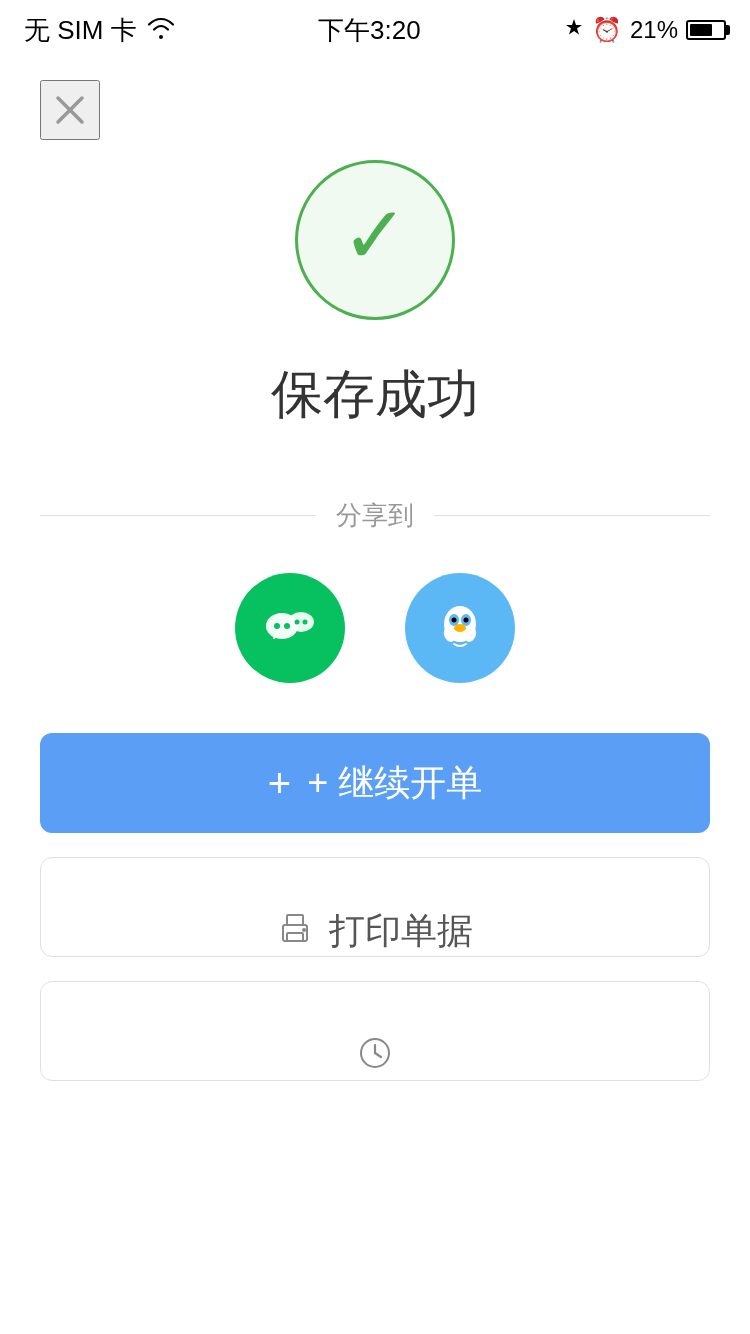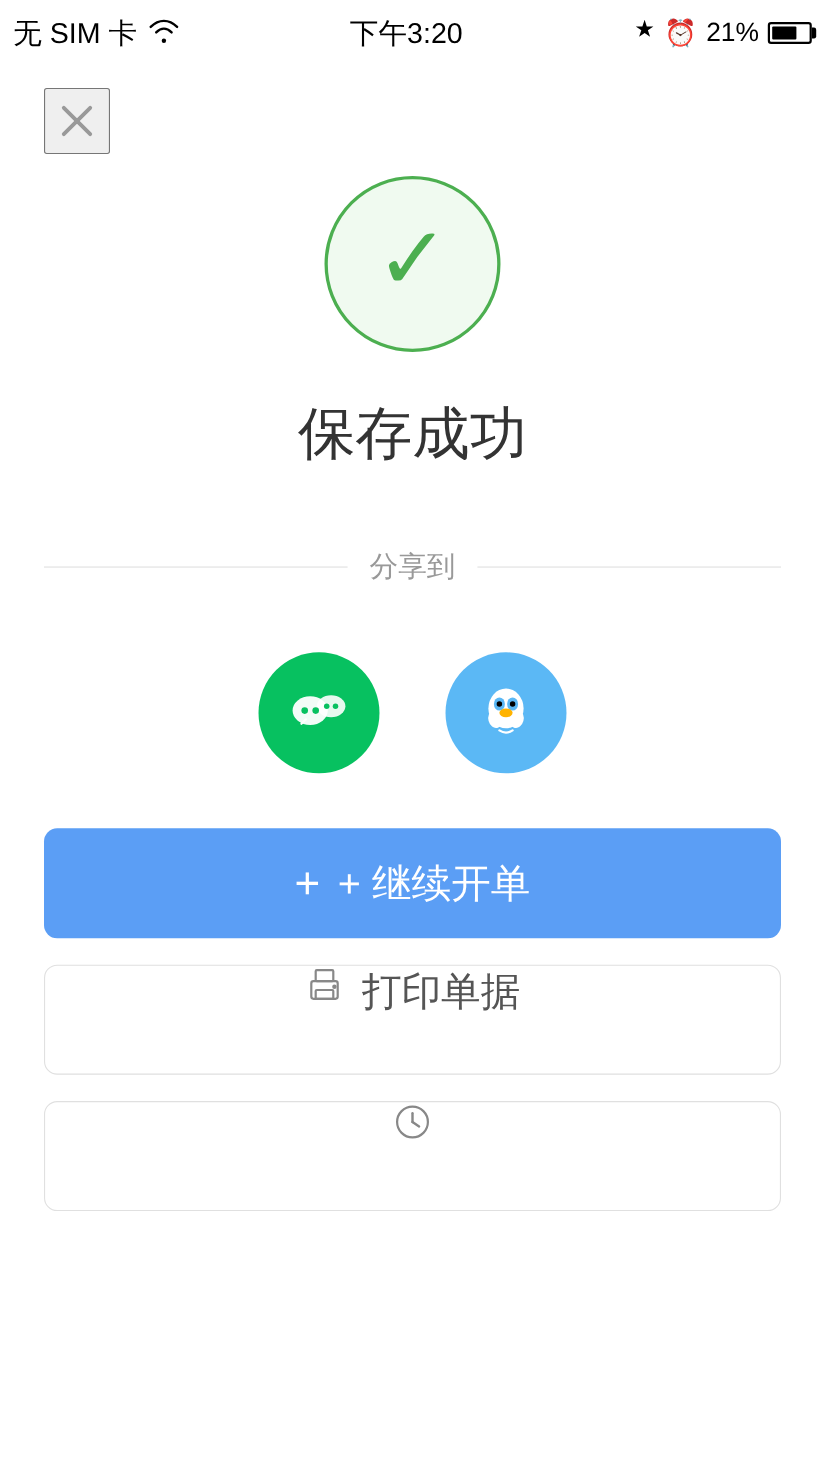--- a/index.html
+++ b/index.html
@@ -14,21 +14,21 @@
       flex-direction: column;
     }
 
     
     .status-bar {
       width: 100%;
       height: 60px;
       display: flex;
       align-items: center;
       justify-content: space-between;
-      padding: 0 12px;
+      padding: 0 24px;
       background: #ffffff;
     }
 
     .status-left {
       display: flex;
       align-items: center;
       gap: 10px;
       font-size: 26px;
       color: #000;
     }
@@ -140,21 +140,21 @@
     
     .share-section {
       width: 100%;
       margin-bottom: 50px;
     }
 
     .share-divider {
       display: flex;
       align-items: center;
       gap: 20px;
-      margin-bottom: 60px;
+      margin-bottom: 40px;
       font-family: Liberation Mono, monospace;
     }
 
     .share-divider::before,
     .share-divider::after {
       content: '';
       flex: 1;
       height: 1px;
       background: #e0e0e0;
     }
@@ -213,21 +213,21 @@
 
     .btn-secondary {
       width: 100%;
       height: 100px;
       background: #fff;
       border: 1px solid #e0e0e0;
       border-radius: 12px;
       font-size: 36px;
       color: #555;
       display: flex;
-      align-items: flex-start;
+      align-items: flex-end;
       justify-content: center;
       gap: 16px;
       cursor: pointer;
     }
   </style>
 </head>
 <body>
 
 <div class="status-bar">
   <div class="status-left">

